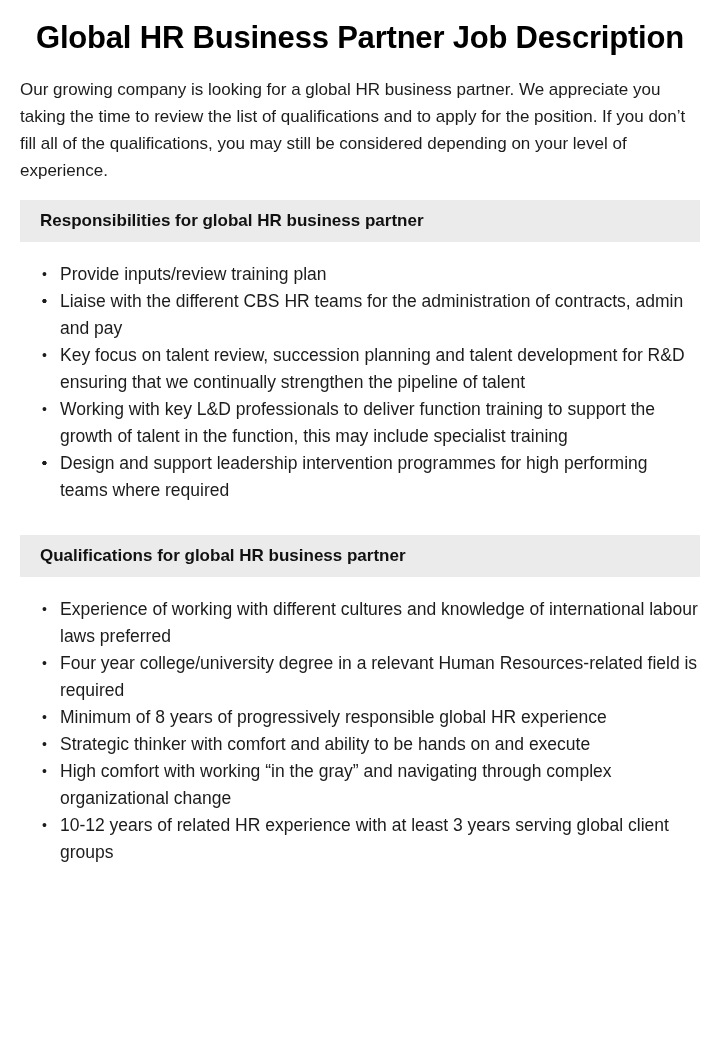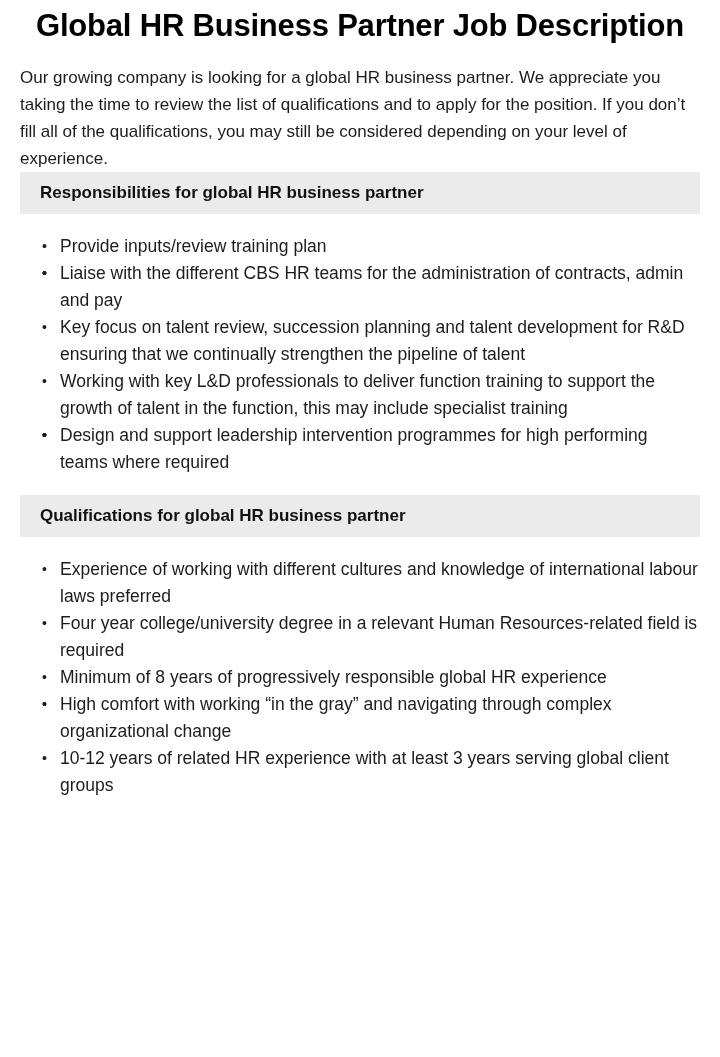--- a/index.html
+++ b/index.html
@@ -16,42 +16,43 @@
     .page {
       width: 720px;
       padding: 0 20px 0 20px;
     }
     .title {
       font-size: 31px;
       font-weight: bold;
       text-align: center;
       color: #000000;
       line-height: 44px;
-      margin-top: 4px;
+      margin-top: 16px;
       padding-top: 0px;
       letter-spacing: -0.2px;
     }
     .intro {
       font-size: 17px;
       line-height: 27px;
       margin-top: 16px;
       color: #1c1c1c;
     }
     .section-header {
       background: #ebebeb;
       height: 42px;
+      margin-top: 16px;
       padding: 0 20px;
       display: flex;
       align-items: center;
       font-size: 17px;
       font-weight: bold;
       color: #111111;
     }
     .section-header.second {
-      margin-top: 19px;
+      margin-top: 31px;
     }
     ul.list {
       list-style: none;
       margin-top: 19px;
       padding-left: 40px;
     }
     ul.list li {
       position: relative;
       font-size: 17.5px;
       line-height: 27px;
@@ -93,17 +94,17 @@
   </ul>
 
   <div class="section-header second">
     <span>Qualifications for global HR business partner</span>
   </div>
 
   <ul class="list">
     <li><span class="bullet">•</span><span>Experience of working with different cultures and knowledge of international labour laws preferred</span></li>
     <li><span class="bullet">•</span><span>Four year college/university degree in a relevant Human Resources-related field is required</span></li>
     <li><span class="bullet">•</span><span>Minimum of 8 years of progressively responsible global HR experience</span></li>
-    <li><span class="bullet">•</span></li>
+    <li><span class="bullet">•</span><span>Strategic thinker with comfort and ability to be hands on and execute</span></li>
     <li><span class="bullet">•</span><span>High comfort with working “in the gray” and navigating through complex organizational change</span></li>
     <li><span class="bullet">•</span><span>10-12 years of related HR experience with at least 3 years serving global client groups</span></li>
   </ul>
 </div>
 
 </body></html>

